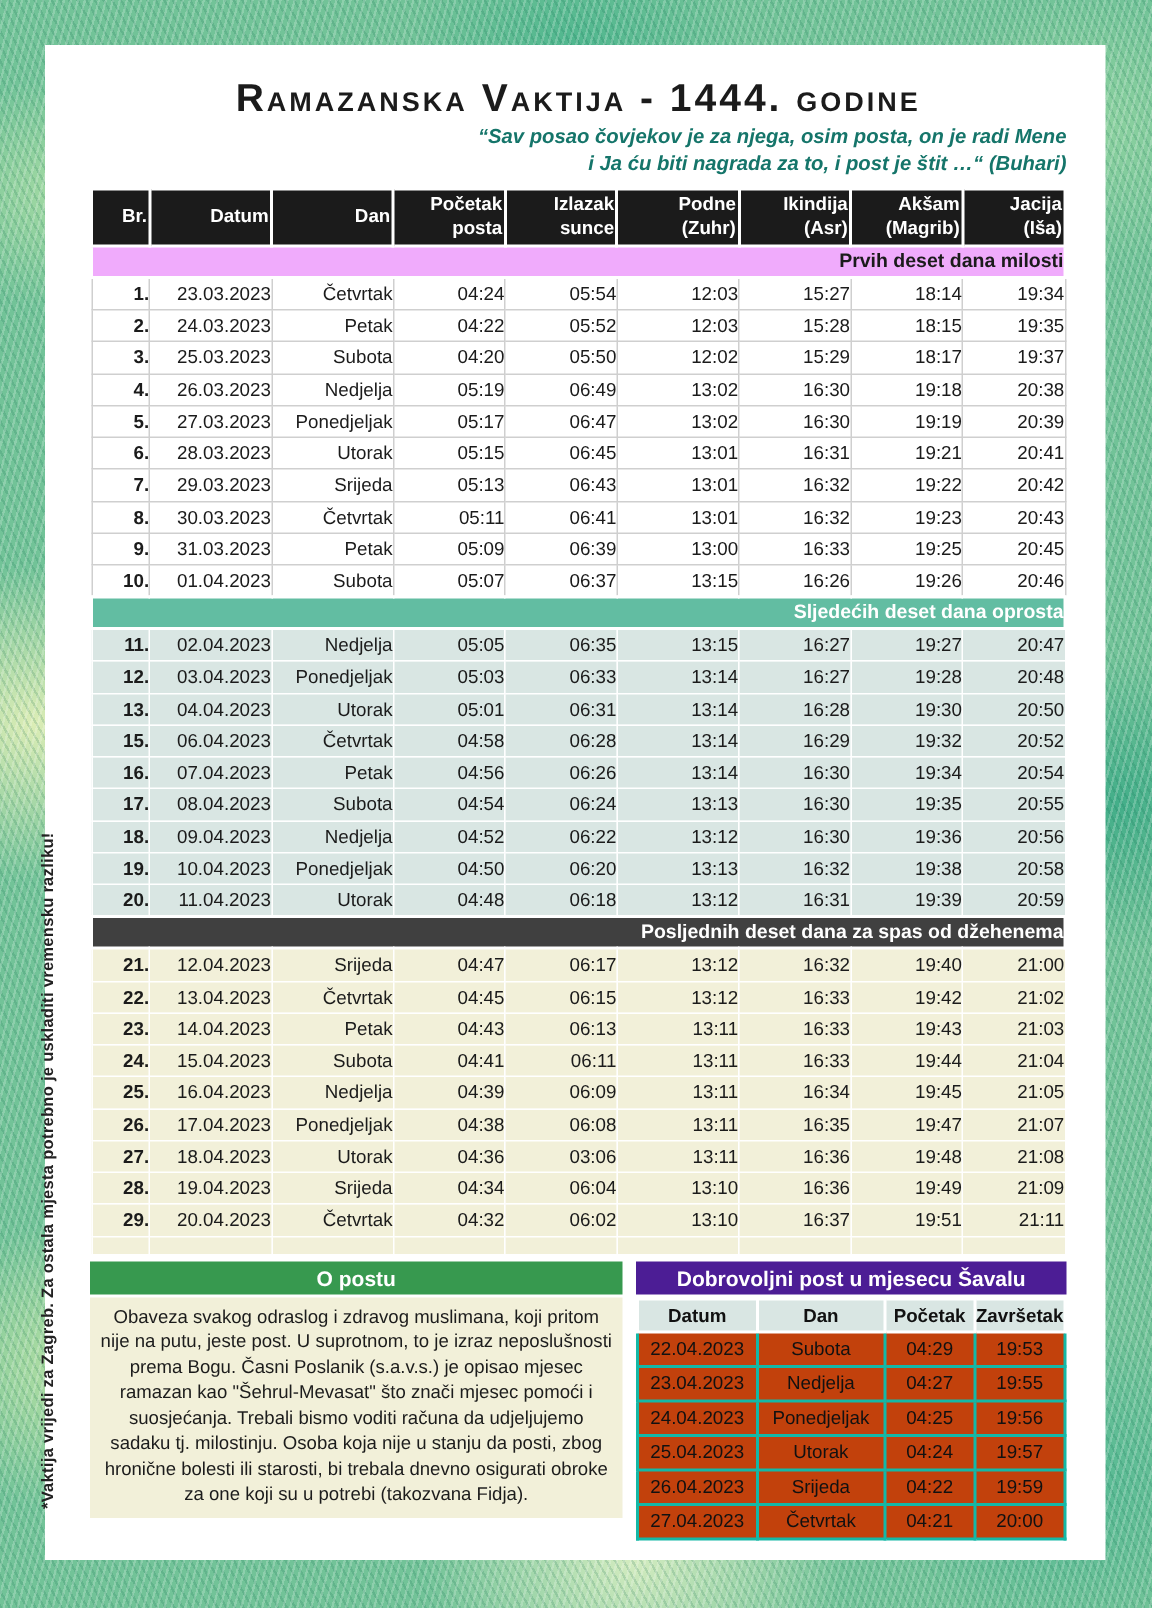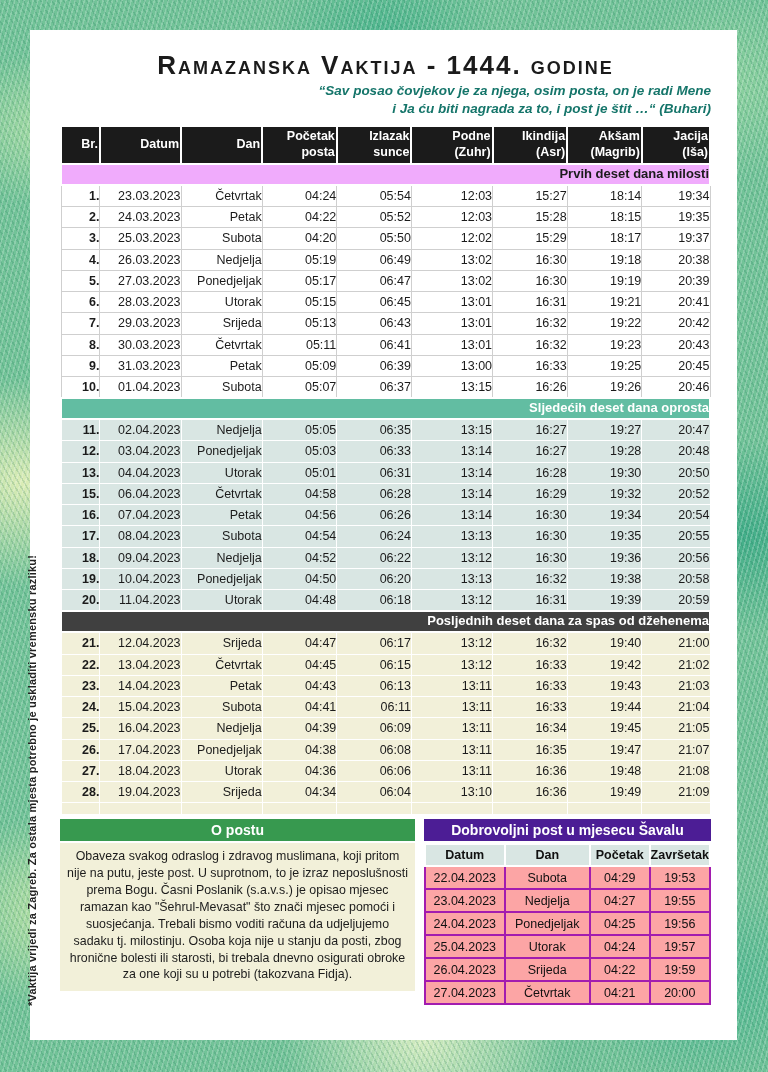--- a/index.html
+++ b/index.html
@@ -45,21 +45,21 @@
   .panel{display:flex;gap:9px;margin-top:4px;align-items:flex-start;}
   .panel-left{flex:0 0 355px;}
   .panel-right{flex:1;}
   .panel-header{text-align:center;color:#fff;font-weight:bold;font-size:14px;padding:3px 0;}
   .ph-green{background:#37994f;}
   .ph-teal{background:#4c1d95;}
   .fast-text{background:#f2f0d9;margin-top:2px;text-align:center;font-size:12.4px;line-height:1.36;
              color:#1c1c1c;padding:5px 7px 8px 7px;}
   table.vol{width:100%;border-collapse:collapse;margin-top:2px;font-size:12.5px;text-align:center;color:#111;}
   table.vol th{background:#d9e6e3;font-weight:bold;border:2px solid #fff;padding:3px 0;}
-  table.vol td{background:#fca5a5;border:2px solid #a21caf;padding:3.5px 0;}
+  table.vol td{background:#c2410c;border:2px solid #14b8a6;padding:3.5px 0;}
   
   .side-note{position:absolute;left:8px;bottom:34px;transform-origin:0 100%;
              transform:rotate(-90deg);white-space:nowrap;font-size:11px;font-weight:bold;
              color:#222;letter-spacing:.2px;}
 </style>
 </head>
 <body>
 
 <div class="page">
 
@@ -400,36 +400,47 @@
           <td>13:11</td>
           <td>16:35</td>
           <td>19:47</td>
           <td>21:07</td>
         </tr>
           <tr>
           <td class="c0">27.</td>
           <td>18.04.2023</td>
           <td>Utorak</td>
           <td>04:36</td>
-          <td>06:06</td>
+          <td>03:06</td>
           <td>13:11</td>
           <td>16:36</td>
           <td>19:48</td>
           <td>21:08</td>
         </tr>
           <tr>
           <td class="c0">28.</td>
           <td>19.04.2023</td>
           <td>Srijeda</td>
           <td>04:34</td>
           <td>06:04</td>
           <td>13:10</td>
           <td>16:36</td>
           <td>19:49</td>
           <td>21:09</td>
+        </tr>
+          <tr>
+          <td class="c0">29.</td>
+          <td>20.04.2023</td>
+          <td>Četvrtak</td>
+          <td>04:32</td>
+          <td>06:02</td>
+          <td>13:10</td>
+          <td>16:37</td>
+          <td>19:51</td>
+          <td>21:11</td>
         </tr>
         </tbody>
       <tbody>
         <tr class="empty">
           <td></td>
             <td></td>
             <td></td>
           <td></td>
             <td></td>
             <td></td>

